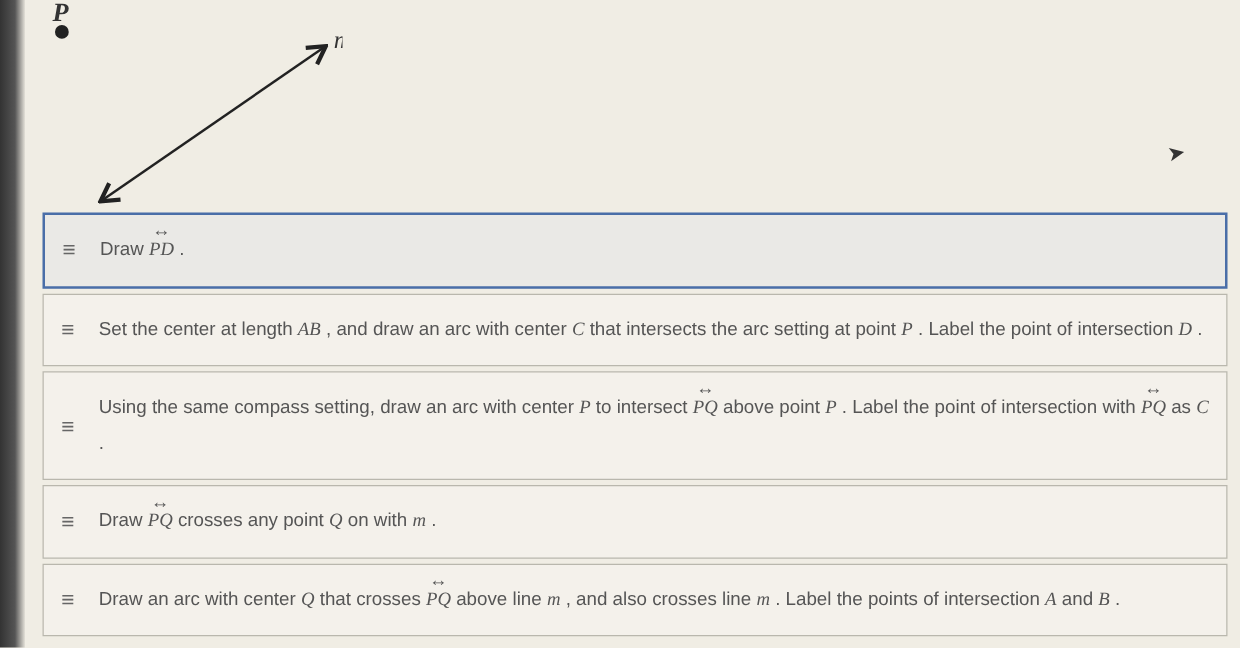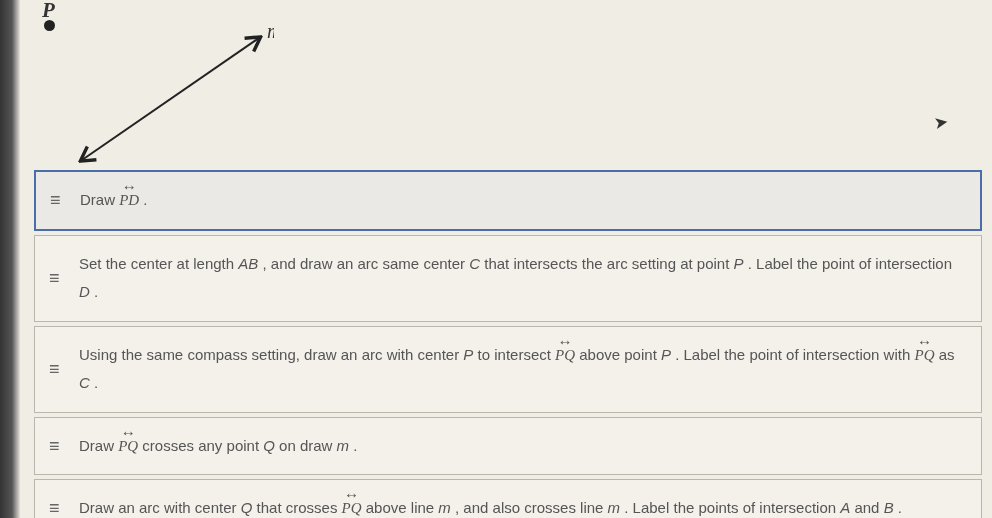--- a/index.html
+++ b/index.html
@@ -69,21 +69,21 @@
     .handle {
       position: absolute;
       left: 14px;
       top: 50%;
       transform: translateY(-50%);
       font-size: 18px;
       color: #666;
       cursor: move;
       letter-spacing: 1px;
     }
-    .math-italic { font-family: Liberation Sans, sans-serif; font-style: italic; }
+    .math-italic { font-family: Liberation Serif, serif; font-style: italic; }
     .overline {
       display: inline-block;
       position: relative;
       font-family: 'Times New Roman', serif;
       font-style: italic;
       vertical-align: baseline;
     }
     .overline .arrow {
       position: absolute;
       left: 0; right: 0;
@@ -128,31 +128,31 @@
 
 <div class="steps">
 
   <div class="step active">
     <span class="handle">≡</span>
     <span>Draw </span><span class="overline"><span class="arrow">↔</span><span>PD</span></span><span> .</span>
   </div>
 
   <div class="step">
     <span class="handle">≡</span>
-    <span>Set the center at length </span><span class="math-italic">AB</span><span> , and draw an arc same center </span><span class="math-italic">C</span><span> that intersects the arc setting at point </span><span class="math-italic">P</span><span> . Label the point of intersection </span><span class="math-italic">D</span><span> .</span>
+    <span>Set the center at length </span><span class="math-italic">AB</span><span> , and draw an arc with center </span><span class="math-italic">C</span><span> that intersects the arc setting at point </span><span class="math-italic">P</span><span> . Label the point of intersection </span><span class="math-italic">D</span><span> .</span>
   </div>
 
   <div class="step">
     <span class="handle">≡</span>
     <span>Using the same compass setting, draw an arc with center </span><span class="math-italic">P</span><span> to intersect </span><span class="overline"><span class="arrow">↔</span><span>PQ</span></span><span> above point </span><span class="math-italic">P</span><span> . Label the point of intersection with </span><span class="overline"><span class="arrow">↔</span><span>PQ</span></span><span> as </span><span class="math-italic">C</span><span> .</span>
   </div>
 
   <div class="step">
     <span class="handle">≡</span>
-    <span>Draw </span><span class="overline"><span class="arrow">↔</span><span>PQ</span></span><span> crosses any point </span><span class="math-italic">Q</span><span> on draw </span><span class="math-italic">m</span><span> .</span>
+    <span>Draw </span><span class="overline"><span class="arrow">↔</span><span>PQ</span></span><span> crosses any point </span><span class="math-italic">Q</span><span> on with </span><span class="math-italic">m</span><span> .</span>
   </div>
 
   <div class="step">
     <span class="handle">≡</span>
     <span>Draw an arc with center </span><span class="math-italic">Q</span><span> that crosses </span><span class="overline"><span class="arrow">↔</span><span>PQ</span></span><span> above line </span><span class="math-italic">m</span><span> , and also crosses line </span><span class="math-italic">m</span><span> . Label the points of intersection </span><span class="math-italic">A</span><span> and </span><span class="math-italic">B</span><span> .</span>
   </div>
 
 </div>
 
 </body></html>

